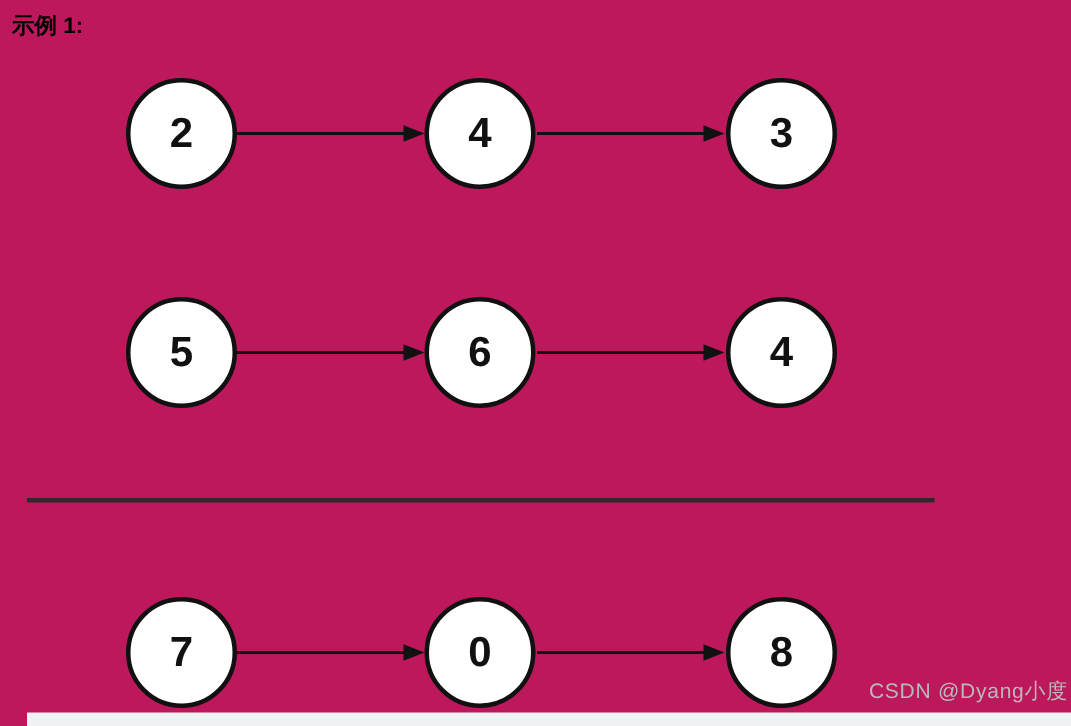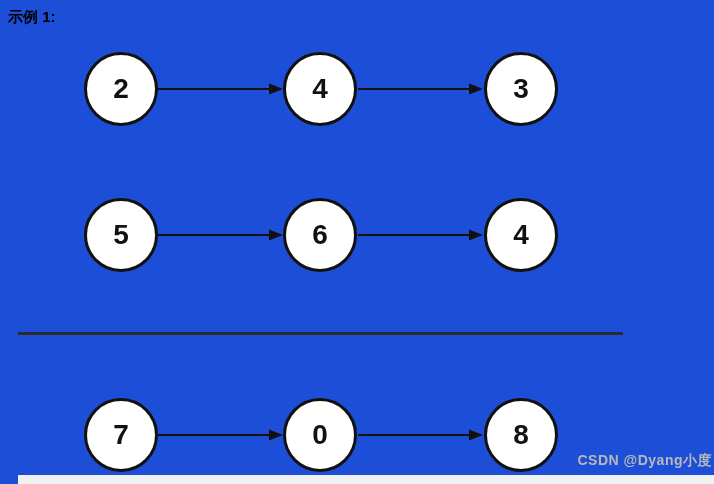--- a/index.html
+++ b/index.html
@@ -1,20 +1,20 @@
 <!DOCTYPE html>
 <html><head>
 <meta charset="utf-8">
 <style>
   html, body { margin: 0; padding: 0; background: #ffffff; }
   .page {
     position: relative;
     width: 714px;
     height: 484px;
-    background: #1d4ed8;
+    background: #be185d;
     overflow: hidden;
     font-family: "Liberation Sans", sans-serif;
   }
   .example-label {
     position: absolute;
     left: 8px;
     top: 8px;
     font-size: 15px;
     font-weight: bold;
     color: #000000;
@@ -46,21 +46,20 @@
     background: #2b2b2b;
   }
   .watermark {
     position: absolute;
     right: 2px;
     top: 452px;
     font-size: 14px;
     color: #b9b9b9;
     letter-spacing: 0.5px;
     white-space: nowrap;
-    font-weight: bold;
   }
   .bottom-strip {
     position: absolute;
     left: 18px;
     top: 475px;
     width: 696px;
     height: 9px;
     background: #f0f1f2;
   }
 

